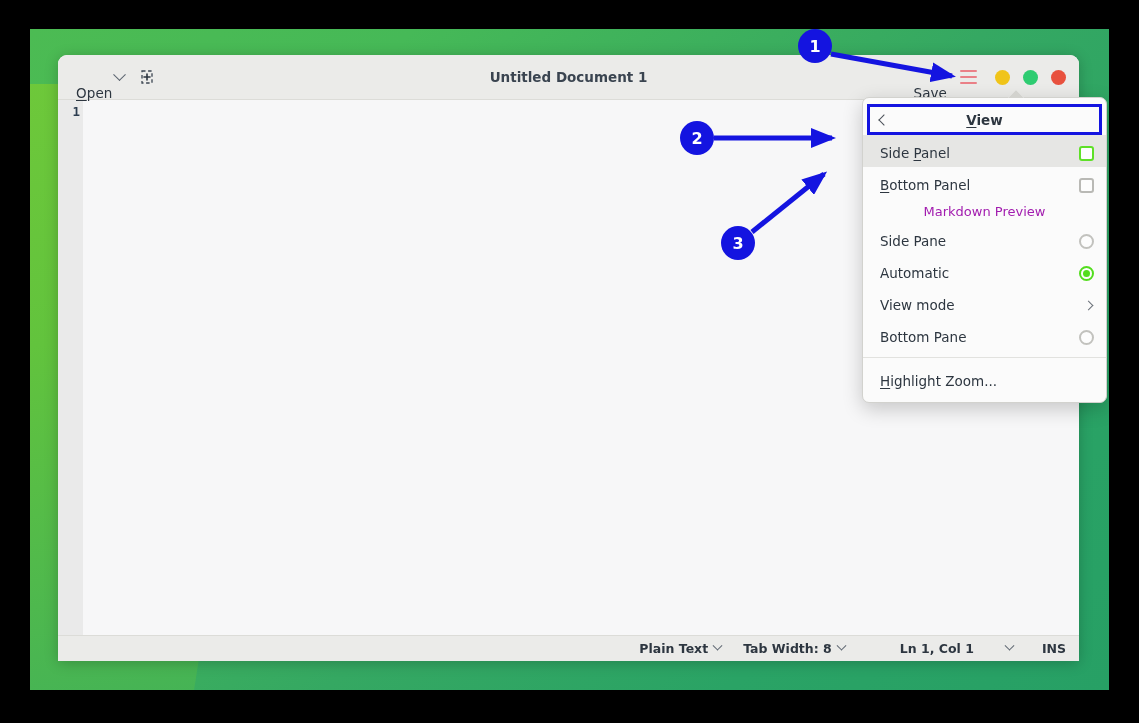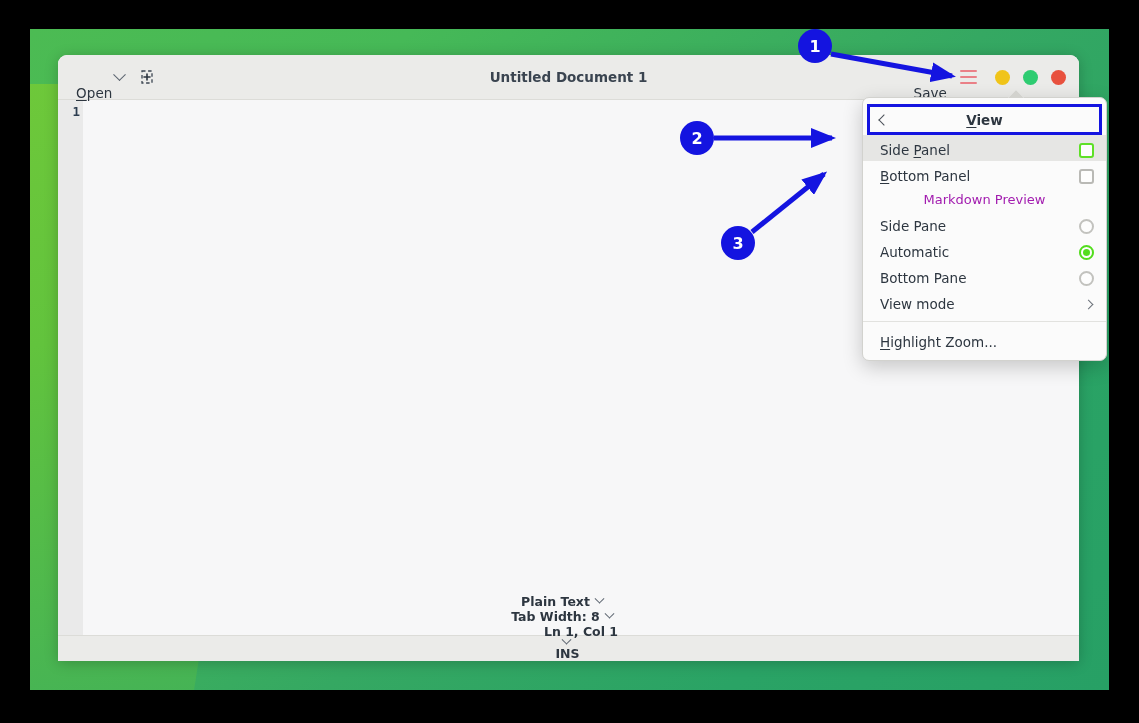--- a/index.html
+++ b/index.html
@@ -135,21 +135,20 @@
   #text-area { flex: 1; background: #f7f7f8; }
 
   
   #statusbar {
     height: 26px;
     background: #ebebe9;
     border-top: 1px solid #dcdcd8;
     display: flex; align-items: center; justify-content: flex-end;
     padding-right: 13px;
     gap: 0;
-    flex-direction: column;
   }
   .sb-item {
     font-size: 12.5px; font-weight: 700; color: #2d3640;
     display: flex; align-items: center; cursor: pointer;
     padding: 0 11px; white-space: nowrap;
   }
   .sb-item.plain { cursor: default; }
   .sb-chev {
     display: inline-block; width: 7px; height: 7px;
     border-right: 1.5px solid #5c6570; border-bottom: 1.5px solid #5c6570;
@@ -203,21 +202,21 @@
     border-left: 1.6px solid #4a5058; border-bottom: 1.6px solid #4a5058;
     transform: rotate(45deg);
   }
   .menu-header .mh-title {
     flex: 1; text-align: center;
     font-size: 13.5px; font-weight: 700; color: #2d3640;
   }
   .menu-header .mh-title u { text-decoration: underline; text-underline-offset: 2px; }
 
   .mrow {
-    height: 26px;
+    height: 32px;
     display: flex; align-items: center;
     padding: 4px 12px 0 17px;
     font-size: 13.5px; color: #2d3640;
     cursor: pointer;
   }
   .mrow.selected { background: #e6e6e4; }
   .mrow .lbl { flex: 1; }
   .mrow .lbl u { text-decoration: underline; text-underline-offset: 2px; }
 
   .mlabel {
@@ -362,27 +361,27 @@
         <span class="lbl">Side Pane</span>
         <span class="rad"></span>
       </div>
 
       <div class="mrow">
         <span class="lbl">Automatic</span>
         <span class="rad on"></span>
       </div>
 
       <div class="mrow">
+        <span class="lbl">View mode</span>
+        <span class="submenu-chev"></span>
+      </div>
+
+      <div class="mrow">
         <span class="lbl">Bottom Pane</span>
         <span class="rad"></span>
-      </div>
-
-      <div class="mrow">
-        <span class="lbl">View mode</span>
-        <span class="submenu-chev"></span>
       </div>
 
 
       <div class="msep"></div>
 
       <div class="mrow">
         <span class="lbl"><u>H</u><span>ighlight Zoom...</span></span>
       </div>
     </div>
 

